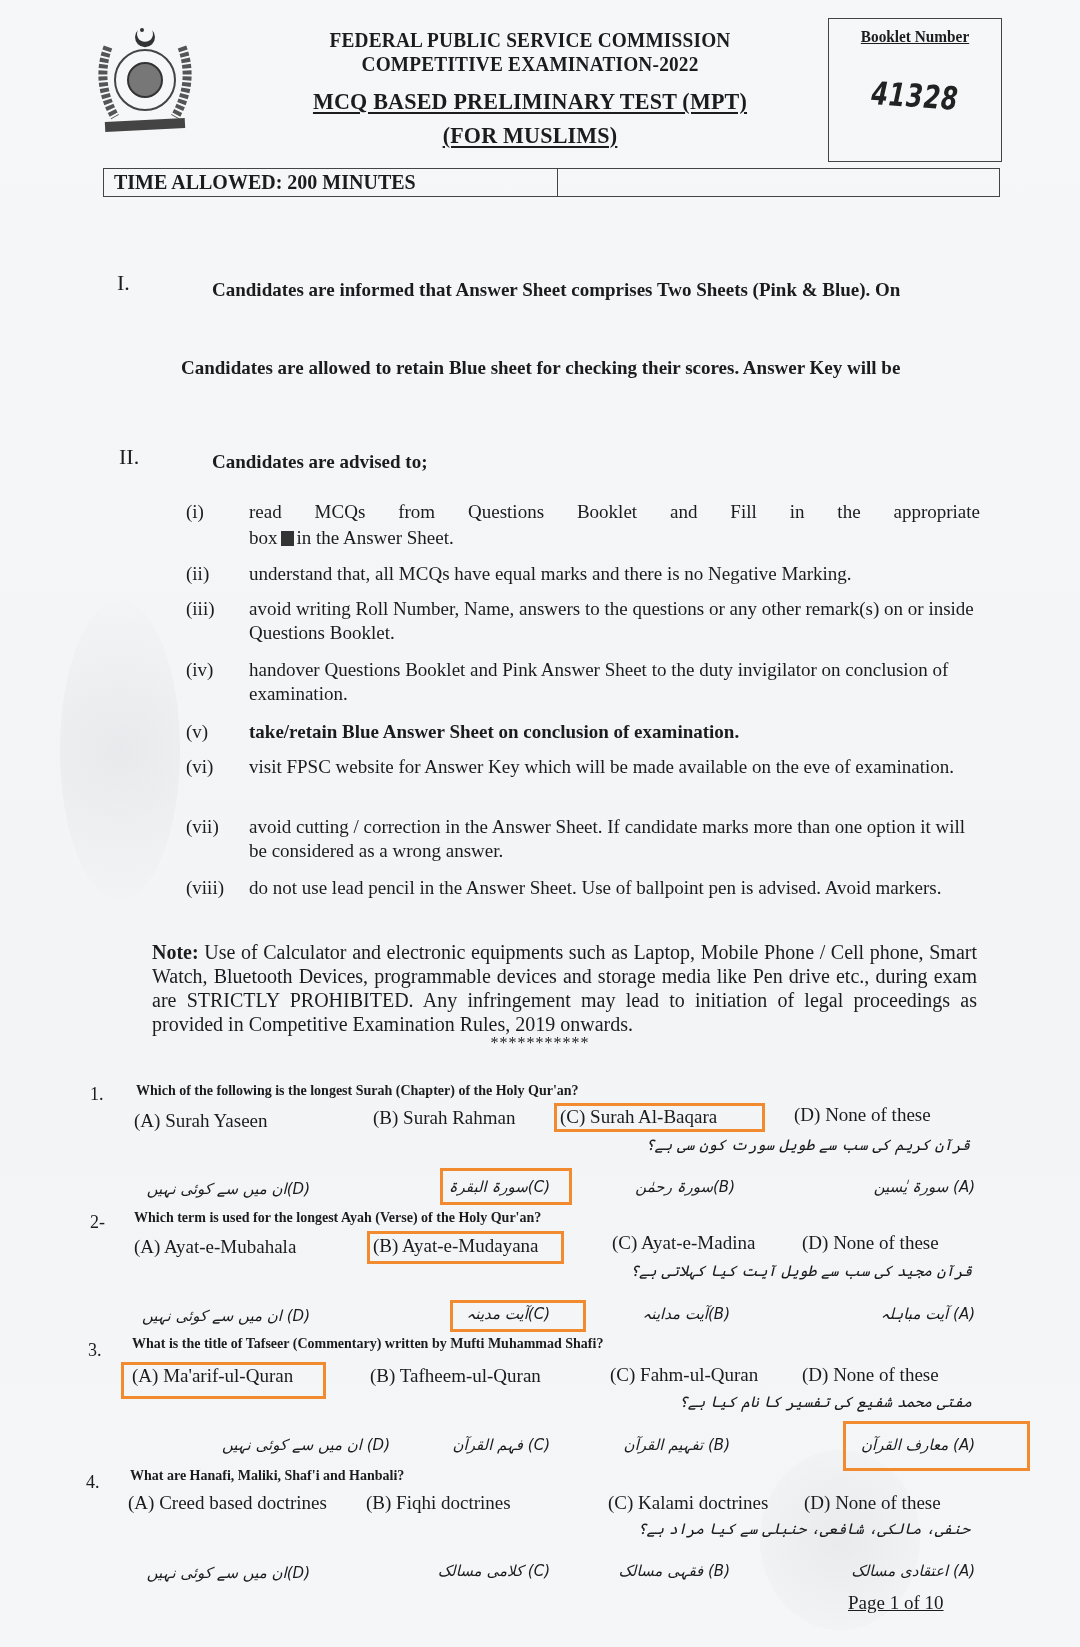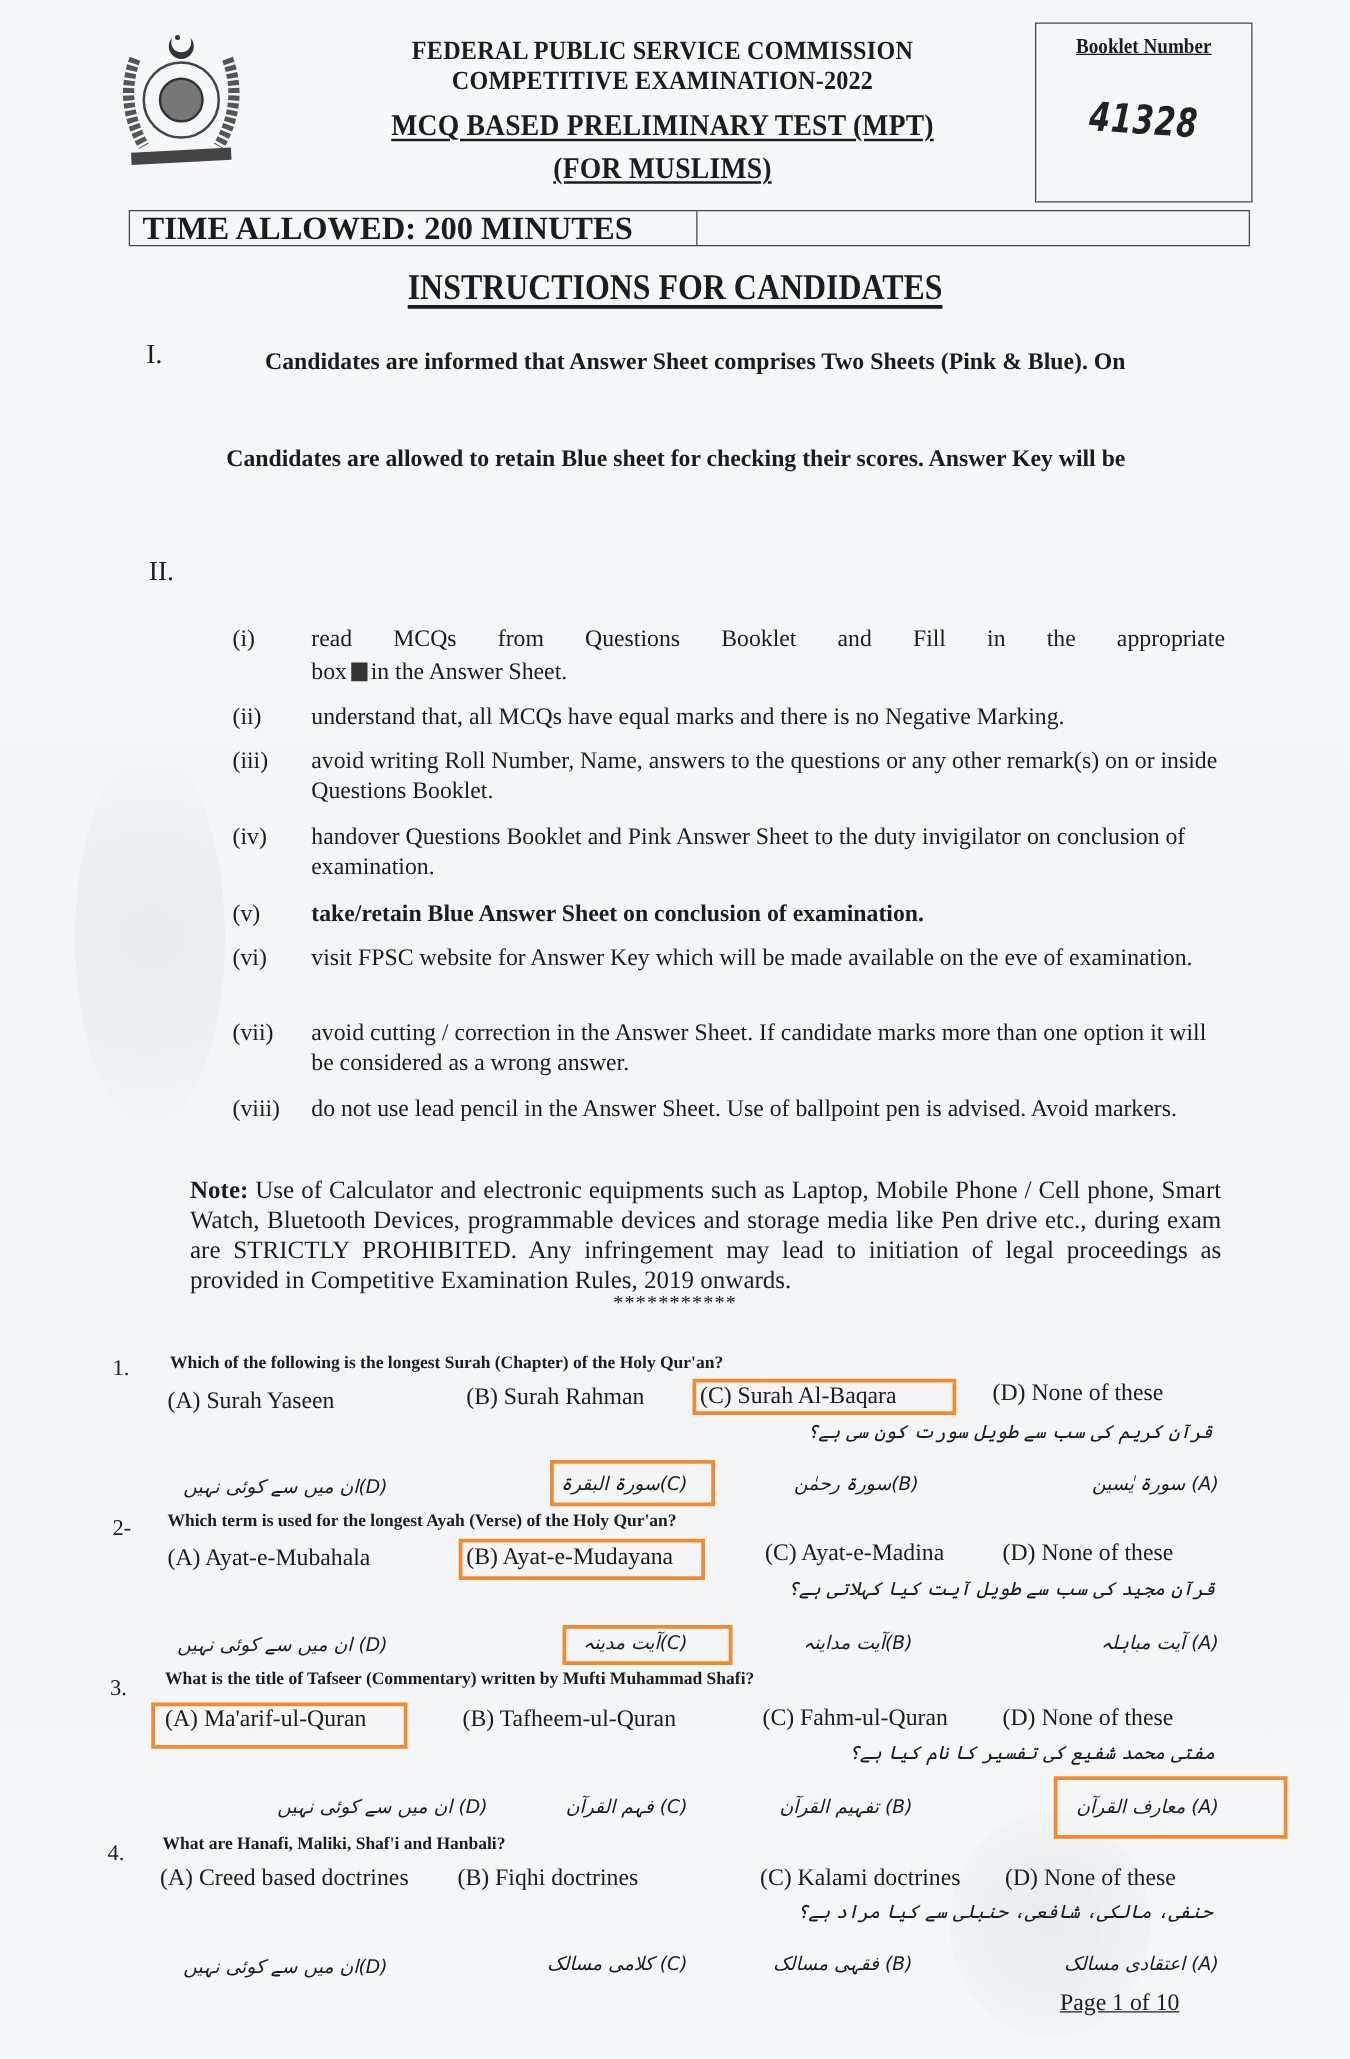--- a/index.html
+++ b/index.html
@@ -11,21 +11,21 @@
   }
   .page { position:absolute; left:0; top:0; width:1080px; height:1647px;
     background:linear-gradient(180deg,#f6f7f9 0%,#f3f4f6 60%,#f5f6f8 100%); }
   .abs { position:absolute; white-space:nowrap; }
   .hdr { font-weight:bold; font-size:21px; letter-spacing:0.2px; text-align:center; transform:scaleX(0.92); transform-origin:center; }
   .u { text-decoration:underline; text-decoration-thickness:2px; text-underline-offset:3px; }
   .logo { position:absolute; left:90px; top:22px; width:110px; height:115px; }
   .booklet { position:absolute; left:828px; top:18px; width:172px; height:142px; border:1.5px solid #444; }
   .booklet .lbl { position:absolute; left:0; right:0; top:8px; text-align:center; font-weight:bold; font-size:17px; text-decoration:underline; transform:scaleX(0.9); }
   .booklet .num { position:absolute; left:0; right:0; top:58px; text-align:center; font-family:"DejaVu Sans", sans-serif; font-size:32px; font-weight:bold; font-style:italic; color:#222; transform:rotate(4deg) scaleX(0.75); letter-spacing:1px; }
-  .timebar { position:absolute; left:103px; top:168px; width:895px; height:27px; border:1.5px solid #444; display:flex; font-weight:bold; font-size:26px; }
+  .timebar { position:absolute; left:103px; top:168px; width:895px; height:27px; border:1.5px solid #444; display:flex; font-weight:bold; font-size:20px; }
   .timebar .l { width:443px; border-right:1.5px solid #444; padding-left:10px; line-height:27px; }
   .timebar .r { flex:1; text-align:center; line-height:27px; }
   .title { left:0; width:1080px; top:214px; font-size:29px; font-weight:bold; text-align:center; }
   .title span { text-decoration:underline; text-decoration-thickness:3px; text-underline-offset:5px; display:inline-block; transform:scaleX(0.88); }
   .roman { font-size:22px; }
   .bold-para { font-weight:bold; font-size:19px; line-height:39px; }
   .item { font-size:19px; line-height:24px; }
   .item .n { position:absolute; left:186px; }
   .item .t { position:absolute; left:249px; width:731px; white-space:normal; }
   .just { text-align:justify; text-align-last:justify; }
@@ -65,27 +65,27 @@
 
   <div class="booklet">
     <div class="lbl">Booklet Number</div>
     <div class="num">41328</div>
   </div>
 
   <div class="timebar">
     <div class="l">TIME ALLOWED: 200 MINUTES</div>
   </div>
 
-  <div class="abs title"><span>INSTRUCTIONS FOR CANDIDATES</span></div>
 
   <div class="abs roman" style="left:117px;top:270px;">I.</div>
   <div class="abs bold-para" style="left:212px;top:270px;">Candidates are informed that Answer Sheet comprises Two Sheets (Pink &amp; Blue). On</div>
   <div class="abs bold-para" style="left:181px;top:348px;">Candidates are allowed to retain Blue sheet for checking their scores. Answer Key will be</div>
 
   <div class="abs roman" style="left:119px;top:444px;">II.</div>
+  <div class="abs bold-para" style="left:212px;top:442px;">Candidates are advised to;</div>
 
   <div class="item">
     <span class="abs n" style="top:500px;">(i)</span>
     <span class="abs t just" style="top:500px;">read MCQs from Questions Booklet and Fill in the appropriate</span>
     <span class="abs" style="left:249px;top:526px;"><span>box</span><span class="box-glyph"></span><span>in the Answer Sheet.</span></span>
   </div>
   <div class="item">
     <span class="abs n" style="top:562px;">(ii)</span>
     <span class="abs t" style="top:562px;">understand that, all MCQs have equal marks and there is no Negative Marking.</span>
   </div>

